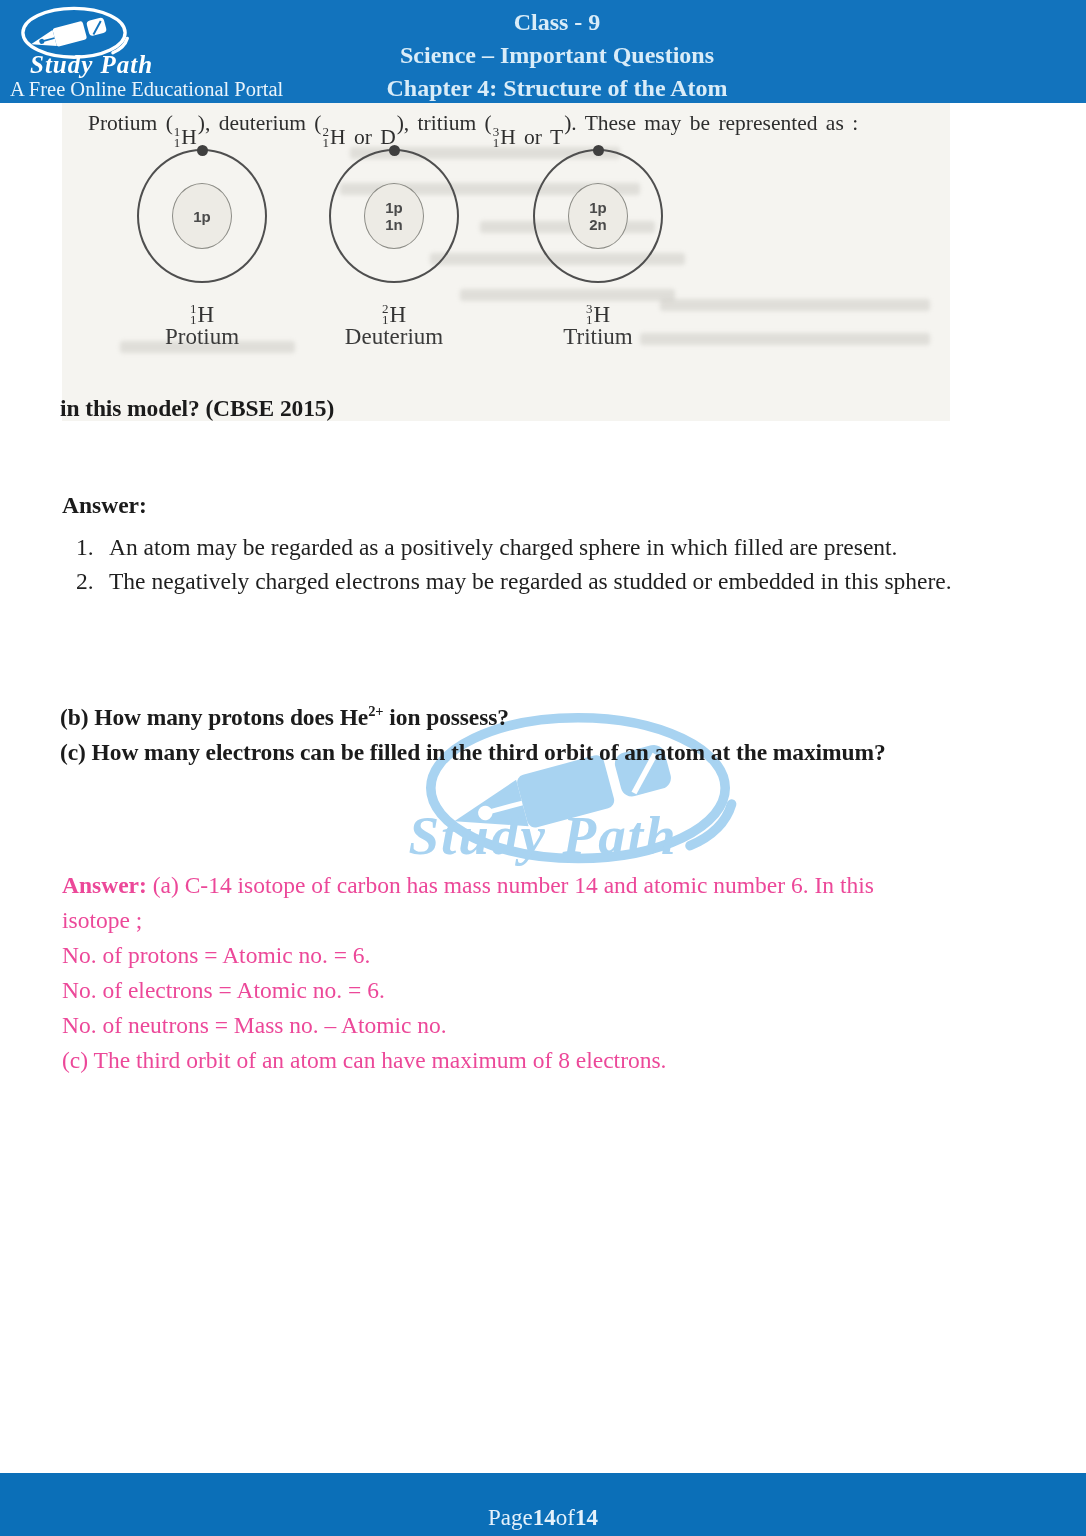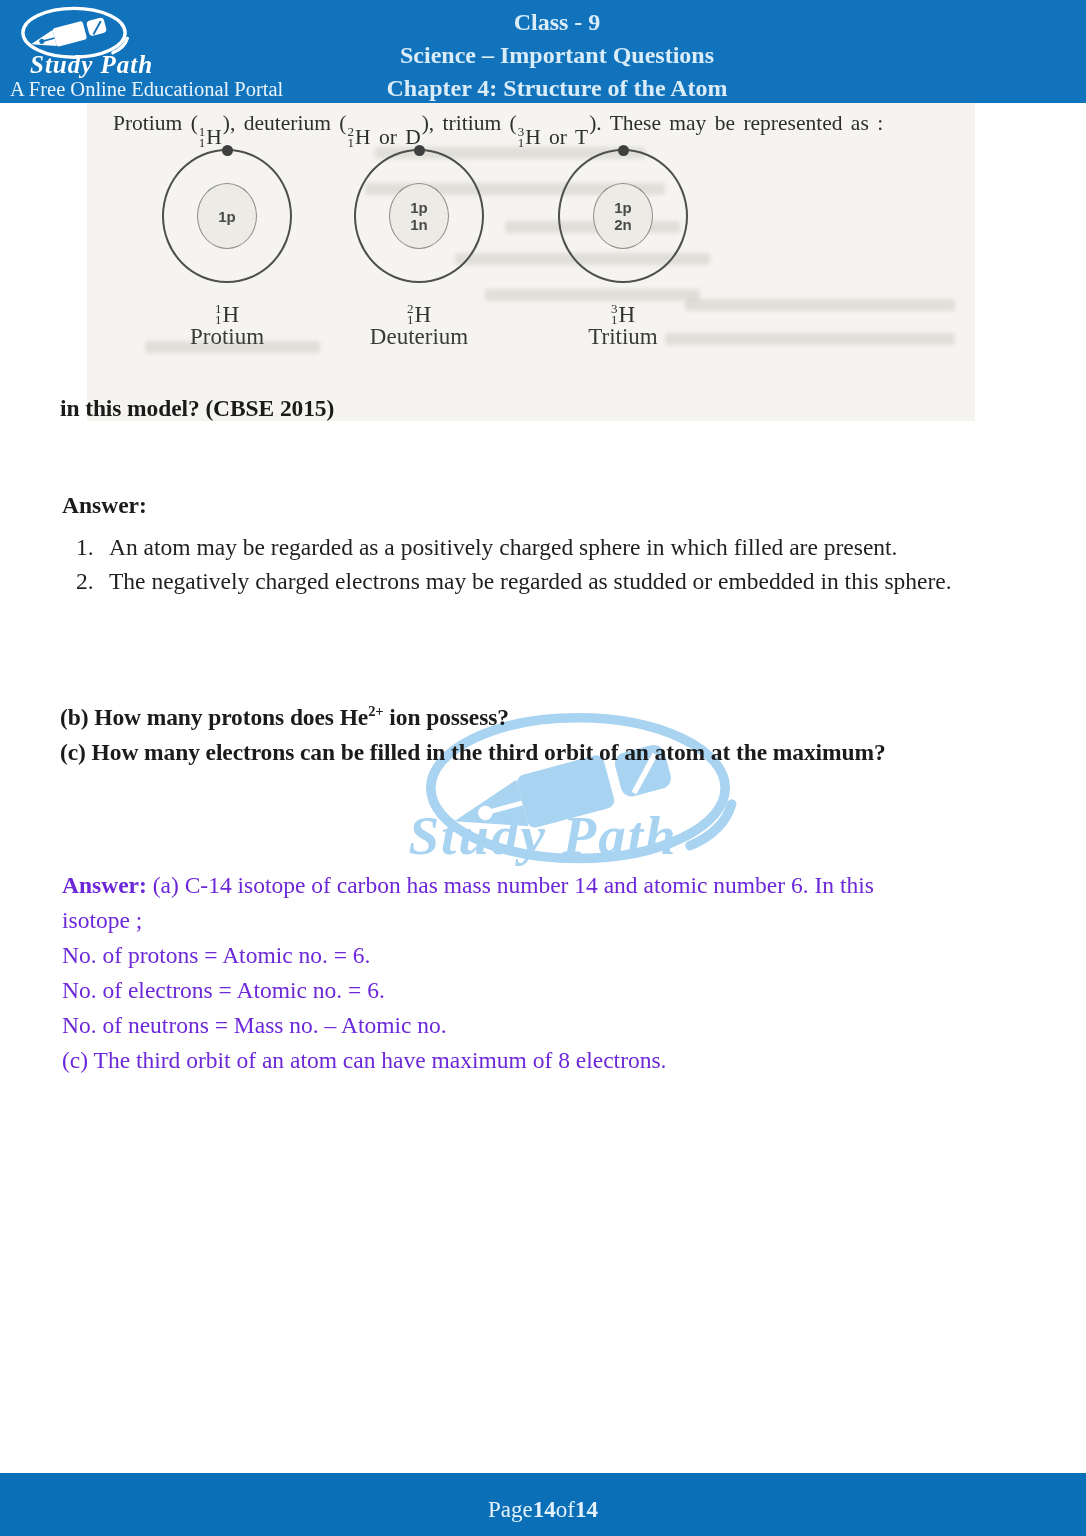--- a/index.html
+++ b/index.html
@@ -12,21 +12,21 @@
   
   .header{position:absolute;left:0;top:0;width:1086px;height:103px;background:#1273bd;color:#ffffff;}
   .logo-wrap{position:absolute;left:8px;top:2px;width:320px;height:100px;}
   .logo-pen{position:absolute;left:10px;top:3px;width:112px;height:60px;color:#ffffff;}
   .brand{position:absolute;left:22px;top:49px;font-size:25px;font-style:italic;font-weight:bold;letter-spacing:1px;white-space:nowrap;}
   .tagline{position:absolute;left:2px;top:76px;font-size:20.5px;white-space:nowrap;color:#eaf4fb;}
   .title{position:absolute;left:calc(50% + 14px);top:6px;transform:translateX(-50%);width:640px;text-align:center;
          color:#d9ecf8;font-size:24px;font-weight:700;line-height:33px;}
 
   
-  .scan{position:absolute;left:62px;top:103px;width:888px;height:318px;background:#f5f4f0;color:#333;margin-left:25px;}
+  .scan{position:absolute;left:62px;top:103px;width:888px;height:318px;background:#f5f4f0;color:#333;}
   .scan-intro{position:absolute;left:26px;top:8px;font-size:21.5px;color:#2e2e2e;word-spacing:3px;white-space:nowrap;z-index:2;}
   .iso{display:inline-flex;align-items:center;vertical-align:-6px;margin:0 1px;}
   .iso .stack{display:inline-flex;flex-direction:column;font-size:13px;line-height:10.5px;text-align:center;}
   .iso .sym{font-size:21.5px;margin-left:1px;word-spacing:3px;}
   .atom{position:absolute;top:46px;width:140px;text-align:center;z-index:2;}
   .orbit{position:relative;margin:0 auto;width:126px;height:130px;border:2.5px solid #4f4f4f;border-radius:50%;}
   .electron{position:absolute;top:-6px;left:50%;margin-left:-5px;width:11px;height:11px;border-radius:50%;background:#3f3f3f;}
   .nucleus{position:absolute;left:50%;top:50%;transform:translate(-50%,-50%);width:58px;height:64px;border-radius:50%;
            background:#edebe5;border:1.5px solid #8c8c86;display:flex;flex-direction:column;align-items:center;justify-content:center;
            font-family:"Liberation Sans", sans-serif;font-size:15px;font-weight:bold;color:#4a4a4a;line-height:17px;}
@@ -44,28 +44,28 @@
   
   .tblock{position:absolute;color:#1b1b1b;z-index:2;}
   .qtext{font-weight:bold;font-size:23.5px;line-height:35px;letter-spacing:-0.1px;}
   .q39{left:60px;top:391px;width:990px;}
   .ans-label{left:62px;top:492px;font-weight:bold;font-size:23.5px;}
   .list39{left:76px;top:530px;width:905px;font-size:23.5px;line-height:34px;color:#1f1f1f;}
   .li-row{display:flex;}
   .li-num{flex:0 0 22px;}
   .li-text{flex:0 1 auto;max-width:860px;padding-left:11px;}
   .q40{left:60px;top:700px;width:990px;line-height:35px;}
-  .ans40{left:62px;top:868px;width:990px;font-size:23.5px;line-height:35px;color:#6d28d9;}
+  .ans40{left:62px;top:868px;width:990px;font-size:23.5px;line-height:35px;color:#ec4899;}
   .ans40 p{margin:0;}
   .ans40 .albl{font-weight:bold;}
   sup{font-size:0.62em;vertical-align:super;line-height:0;}
 
   
   .footer{position:absolute;left:0;top:1473px;width:1086px;height:63px;background:#0b6fb8;}
-  .footer-text{display:flex;justify-content:center;padding-top:24px;font-size:23px;color:#e4f1fb;}
+  .footer-text{display:flex;justify-content:center;padding-top:32px;font-size:23px;color:#e4f1fb;}
   .footer-text b{font-weight:bold;}
 </style>
 </head>
 <body>
 
 
 
 <svg width="0" height="0" aria-hidden="true">
   <defs>
     <g id="penlogo">

